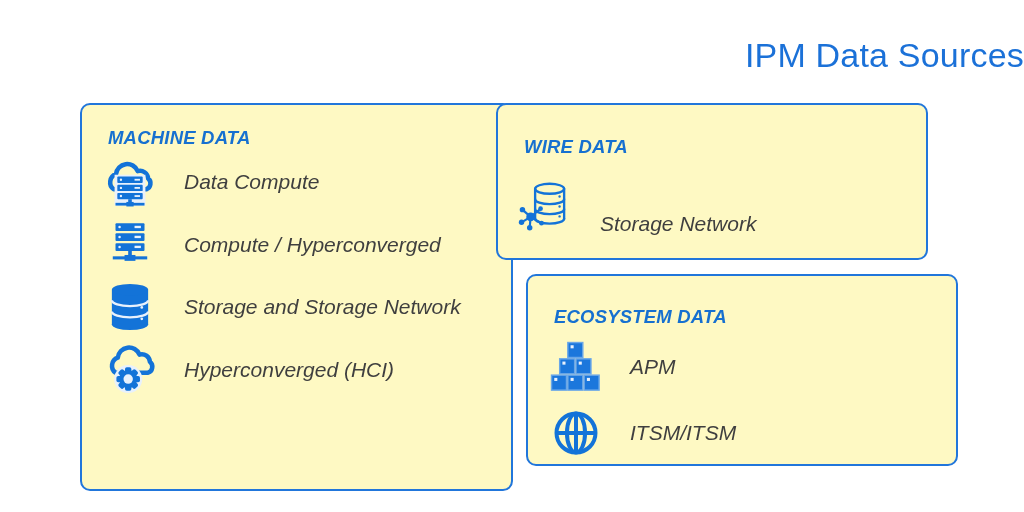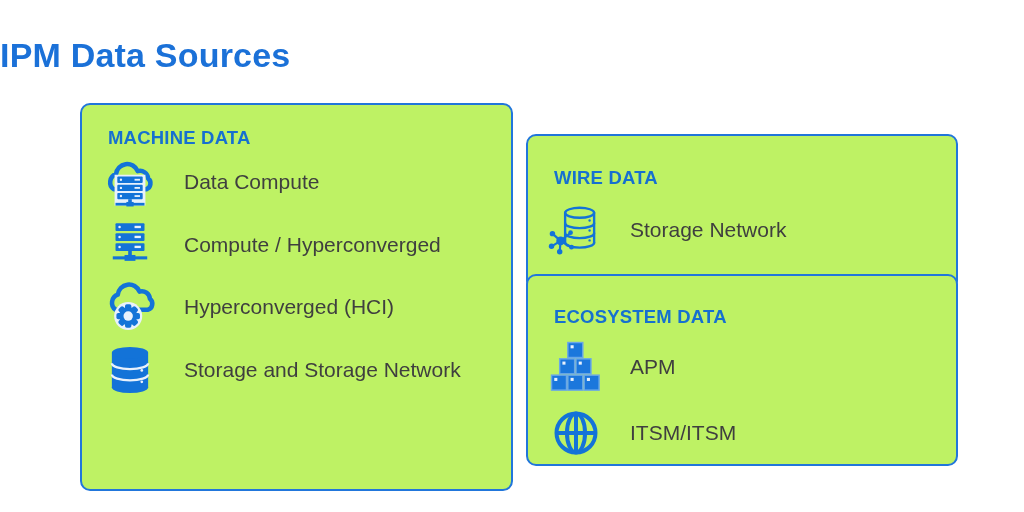--- a/index.html
+++ b/index.html
@@ -3,46 +3,47 @@
 <meta charset="utf-8">
 <style>
   html,body{margin:0;padding:0;}
   body{
     width:1024px;height:512px;position:relative;overflow:hidden;
     background:#ffffff;
     font-family:"Liberation Sans","DejaVu Sans",sans-serif;
   }
   .page-title{
     position:absolute;left:0;top:36px;width:1024px;
-    text-align:left;font-size:34px;font-weight:bold;color:#1b71d8;
+    text-align:right;font-size:34px;font-weight:normal;color:#1b71d8;
     letter-spacing:0.2px;
   }
   .panel{
     position:absolute;
-    background:#bef264;
+    background:#fef9c3;
     border:2px solid #2176db;
     border-radius:10px;
     box-sizing:border-box;
+    font-style:italic;
   }
   .panel-machine{left:80px;top:103px;width:433px;height:388px;}
-  .panel-wire{left:526px;top:103px;width:432px;height:157px;margin-top:31px;}
+  .panel-wire{left:496px;top:103px;width:432px;height:157px;}
   .panel-eco{left:526px;top:274px;width:432px;height:192px;}
   .panel-header{
     font-size:18.5px;font-weight:bold;color:#1670d0;
     letter-spacing:0.2px;margin:0;
   }
   .panel-machine .panel-header{padding:22px 0 2px 26px;}
   .panel-wire .panel-header{padding:31px 0 2px 26px;}
   .panel-eco .panel-header{padding:30px 0 6px 26px;}
   .row{
     display:flex;align-items:center;
     padding-left:18px;
   }
   .panel-machine .row{height:62.5px;}
-  .panel-wire .row{height:74px;margin-top:2px;}
+  .panel-wire .row{height:74px;margin-top:2px;align-items:flex-end;}
   .panel-eco .row{height:66px;}
   .icon{
     width:60px;height:60px;flex:0 0 60px;
     display:flex;align-items:center;justify-content:center;
   }
   .icon svg{width:58px;height:58px;display:block;}
   .item-label{
     margin-left:24px;
     font-size:21px;color:#3f3f3f;
     white-space:nowrap;
@@ -99,50 +100,50 @@
         <rect class="ic" x="13" y="44.5" width="38" height="3.4"></rect>
         <rect class="ic" x="26" y="43" width="12" height="6.5"></rect>
       </svg>
     </span>
     <span class="item-label">Compute / Hyperconverged</span>
   </div>
 
   <div class="row">
     <span class="icon">
       <svg viewBox="0 0 64 64">
+        <path class="ic" d="M12 13 h40 v38 h-40 Z"></path>
+        <ellipse class="ic" cx="32" cy="13" rx="20" ry="6.5"></ellipse>
+        <ellipse class="ic" cx="32" cy="51" rx="20" ry="6.5"></ellipse>
+        <path d="M12 24.5 A20 6.5 0 0 0 52 24.5" fill="none" stroke="#e8f1fc" stroke-width="2.6"></path>
+        <path d="M12 37 A20 6.5 0 0 0 52 37" fill="none" stroke="#e8f1fc" stroke-width="2.6"></path>
+        <circle class="wdot" cx="45" cy="32.5" r="1.5"></circle>
+        <circle class="wdot" cx="45" cy="45" r="1.5"></circle>
+      </svg>
+    </span>
+    <span class="item-label">Storage and Storage Network</span>
+  </div>
+
+  <div class="row">
+    <span class="icon">
+      <svg viewBox="0 0 64 64">
         <path class="ic-stroke" transform="translate(2,-5)" d="M14 40 A9.5 9.5 0 0 1 16.5 23.4 A12.5 12.5 0 0 1 40.5 20 A9 9 0 0 1 52 28 A7 7 0 0 1 50 40 Z"></path>
         <circle class="bgfill" cx="30" cy="42" r="15.5"></circle>
         <g>
           <rect class="ic" x="26.5" y="29" width="7" height="26" rx="2"></rect>
           <rect class="ic" x="26.5" y="29" width="7" height="26" rx="2" transform="rotate(45 30 42)"></rect>
           <rect class="ic" x="26.5" y="29" width="7" height="26" rx="2" transform="rotate(90 30 42)"></rect>
           <rect class="ic" x="26.5" y="29" width="7" height="26" rx="2" transform="rotate(135 30 42)"></rect>
           <circle class="ic" cx="30" cy="42" r="10"></circle>
           <circle class="bgfill" cx="30" cy="42" r="5.2"></circle>
         </g>
       </svg>
     </span>
     <span class="item-label">Hyperconverged (HCI)</span>
   </div>
 
-  <div class="row">
-    <span class="icon">
-      <svg viewBox="0 0 64 64">
-        <path class="ic" d="M12 13 h40 v38 h-40 Z"></path>
-        <ellipse class="ic" cx="32" cy="13" rx="20" ry="6.5"></ellipse>
-        <ellipse class="ic" cx="32" cy="51" rx="20" ry="6.5"></ellipse>
-        <path d="M12 24.5 A20 6.5 0 0 0 52 24.5" fill="none" stroke="#e8f1fc" stroke-width="2.6"></path>
-        <path d="M12 37 A20 6.5 0 0 0 52 37" fill="none" stroke="#e8f1fc" stroke-width="2.6"></path>
-        <circle class="wdot" cx="45" cy="32.5" r="1.5"></circle>
-        <circle class="wdot" cx="45" cy="45" r="1.5"></circle>
-      </svg>
-    </span>
-    <span class="item-label">Storage and Storage Network</span>
-  </div>
-
 </section>
 
 <section class="panel panel-wire">
   <h2 class="panel-header">WIRE DATA</h2>
 
   <div class="row">
     <span class="icon">
       <svg viewBox="0 0 64 64">
         <g class="ic-stroke-thin">
           <ellipse cx="36" cy="13" rx="16" ry="5.5"></ellipse>

